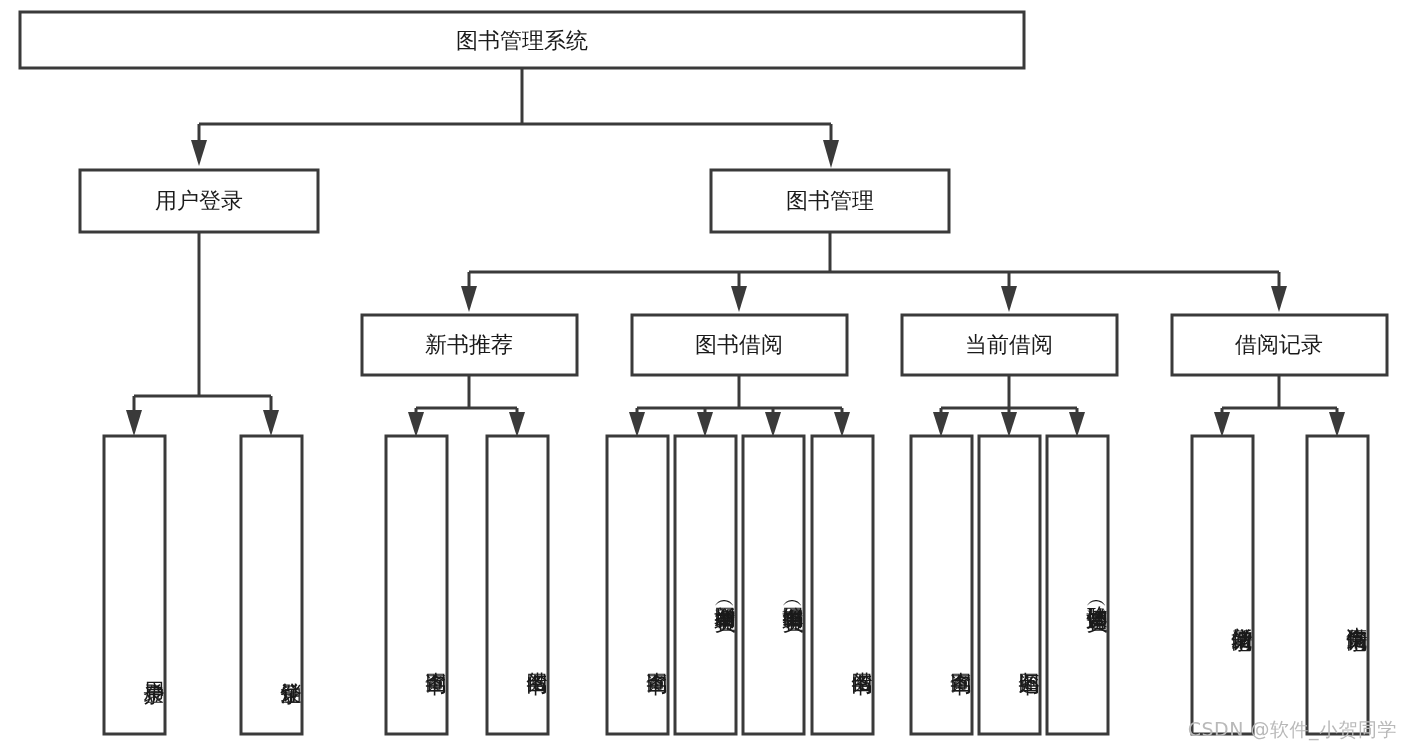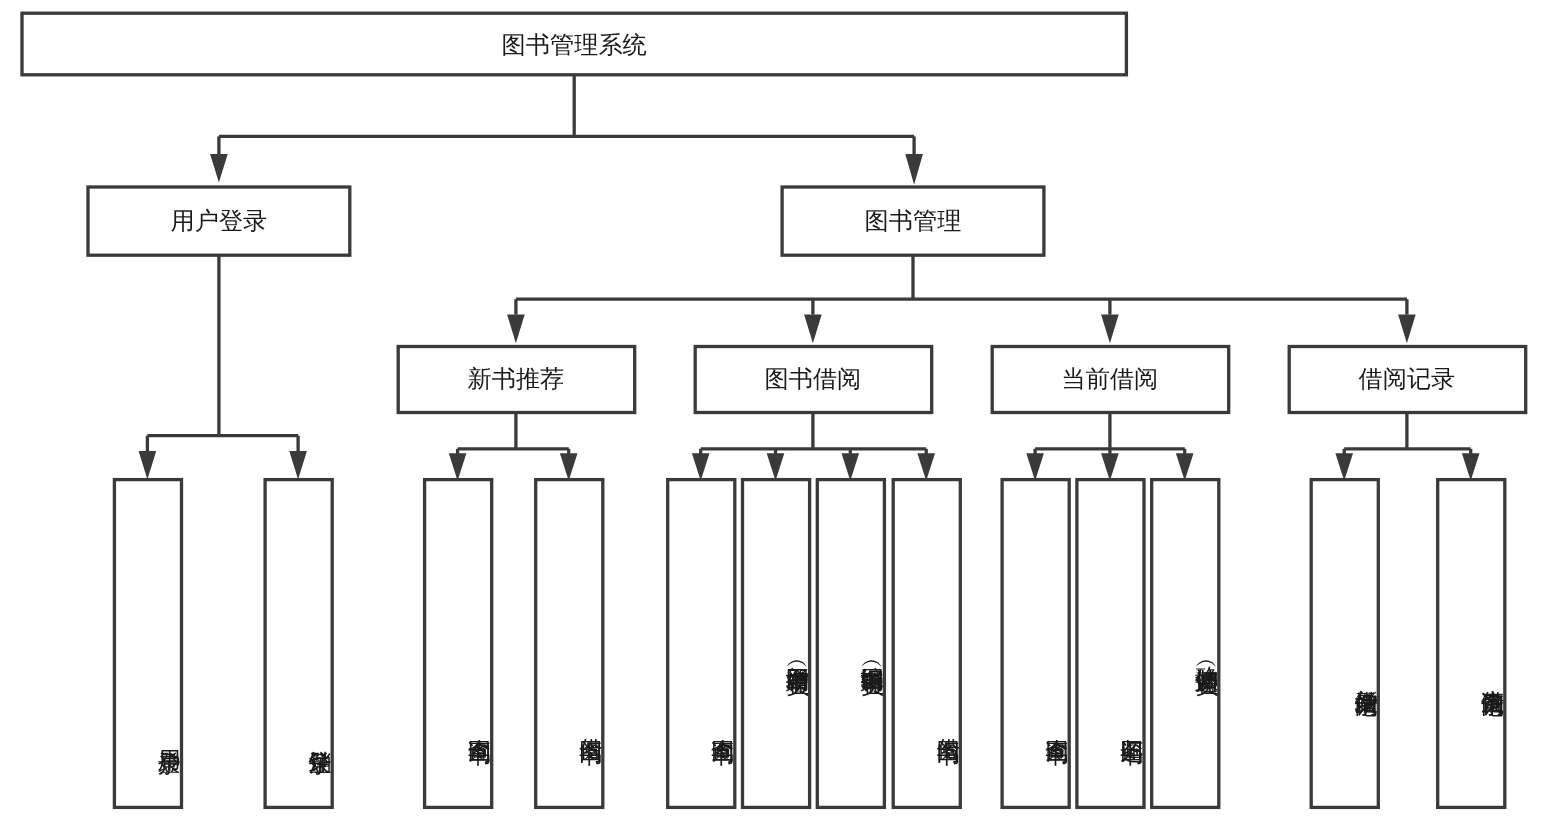--- a/index.html
+++ b/index.html
@@ -222,14 +222,15 @@
   <div class="leaf-label" style="left:743px; top:436px; width:61px; height:298px; padding-top:8px;">编辑图书（管理员）</div>
   <div class="leaf-label" style="left:812px; top:436px; width:61px; height:298px; padding-top:72px;">借阅图书</div>
 
   <div class="leaf-label" style="left:911px; top:436px; width:61px; height:298px; padding-top:72px;">查询图书</div>
   <div class="leaf-label" style="left:979px; top:436px; width:61px; height:298px; padding-top:72px;">归还图书</div>
   <div class="leaf-label" style="left:1047px; top:436px; width:61px; height:298px; padding-top:8px;">确认归还（管理员）</div>
 
   <div class="leaf-label" style="left:1192px; top:436px; width:61px; height:298px; padding-top:28px;">新增借阅记录</div>
   <div class="leaf-label" style="left:1307px; top:436px; width:61px; height:298px; padding-top:28px;">查询借阅记录</div>
 
+  <div class="watermark">CSDN @软件_小贺同学</div>
 
 </div>
 
 </body></html>

